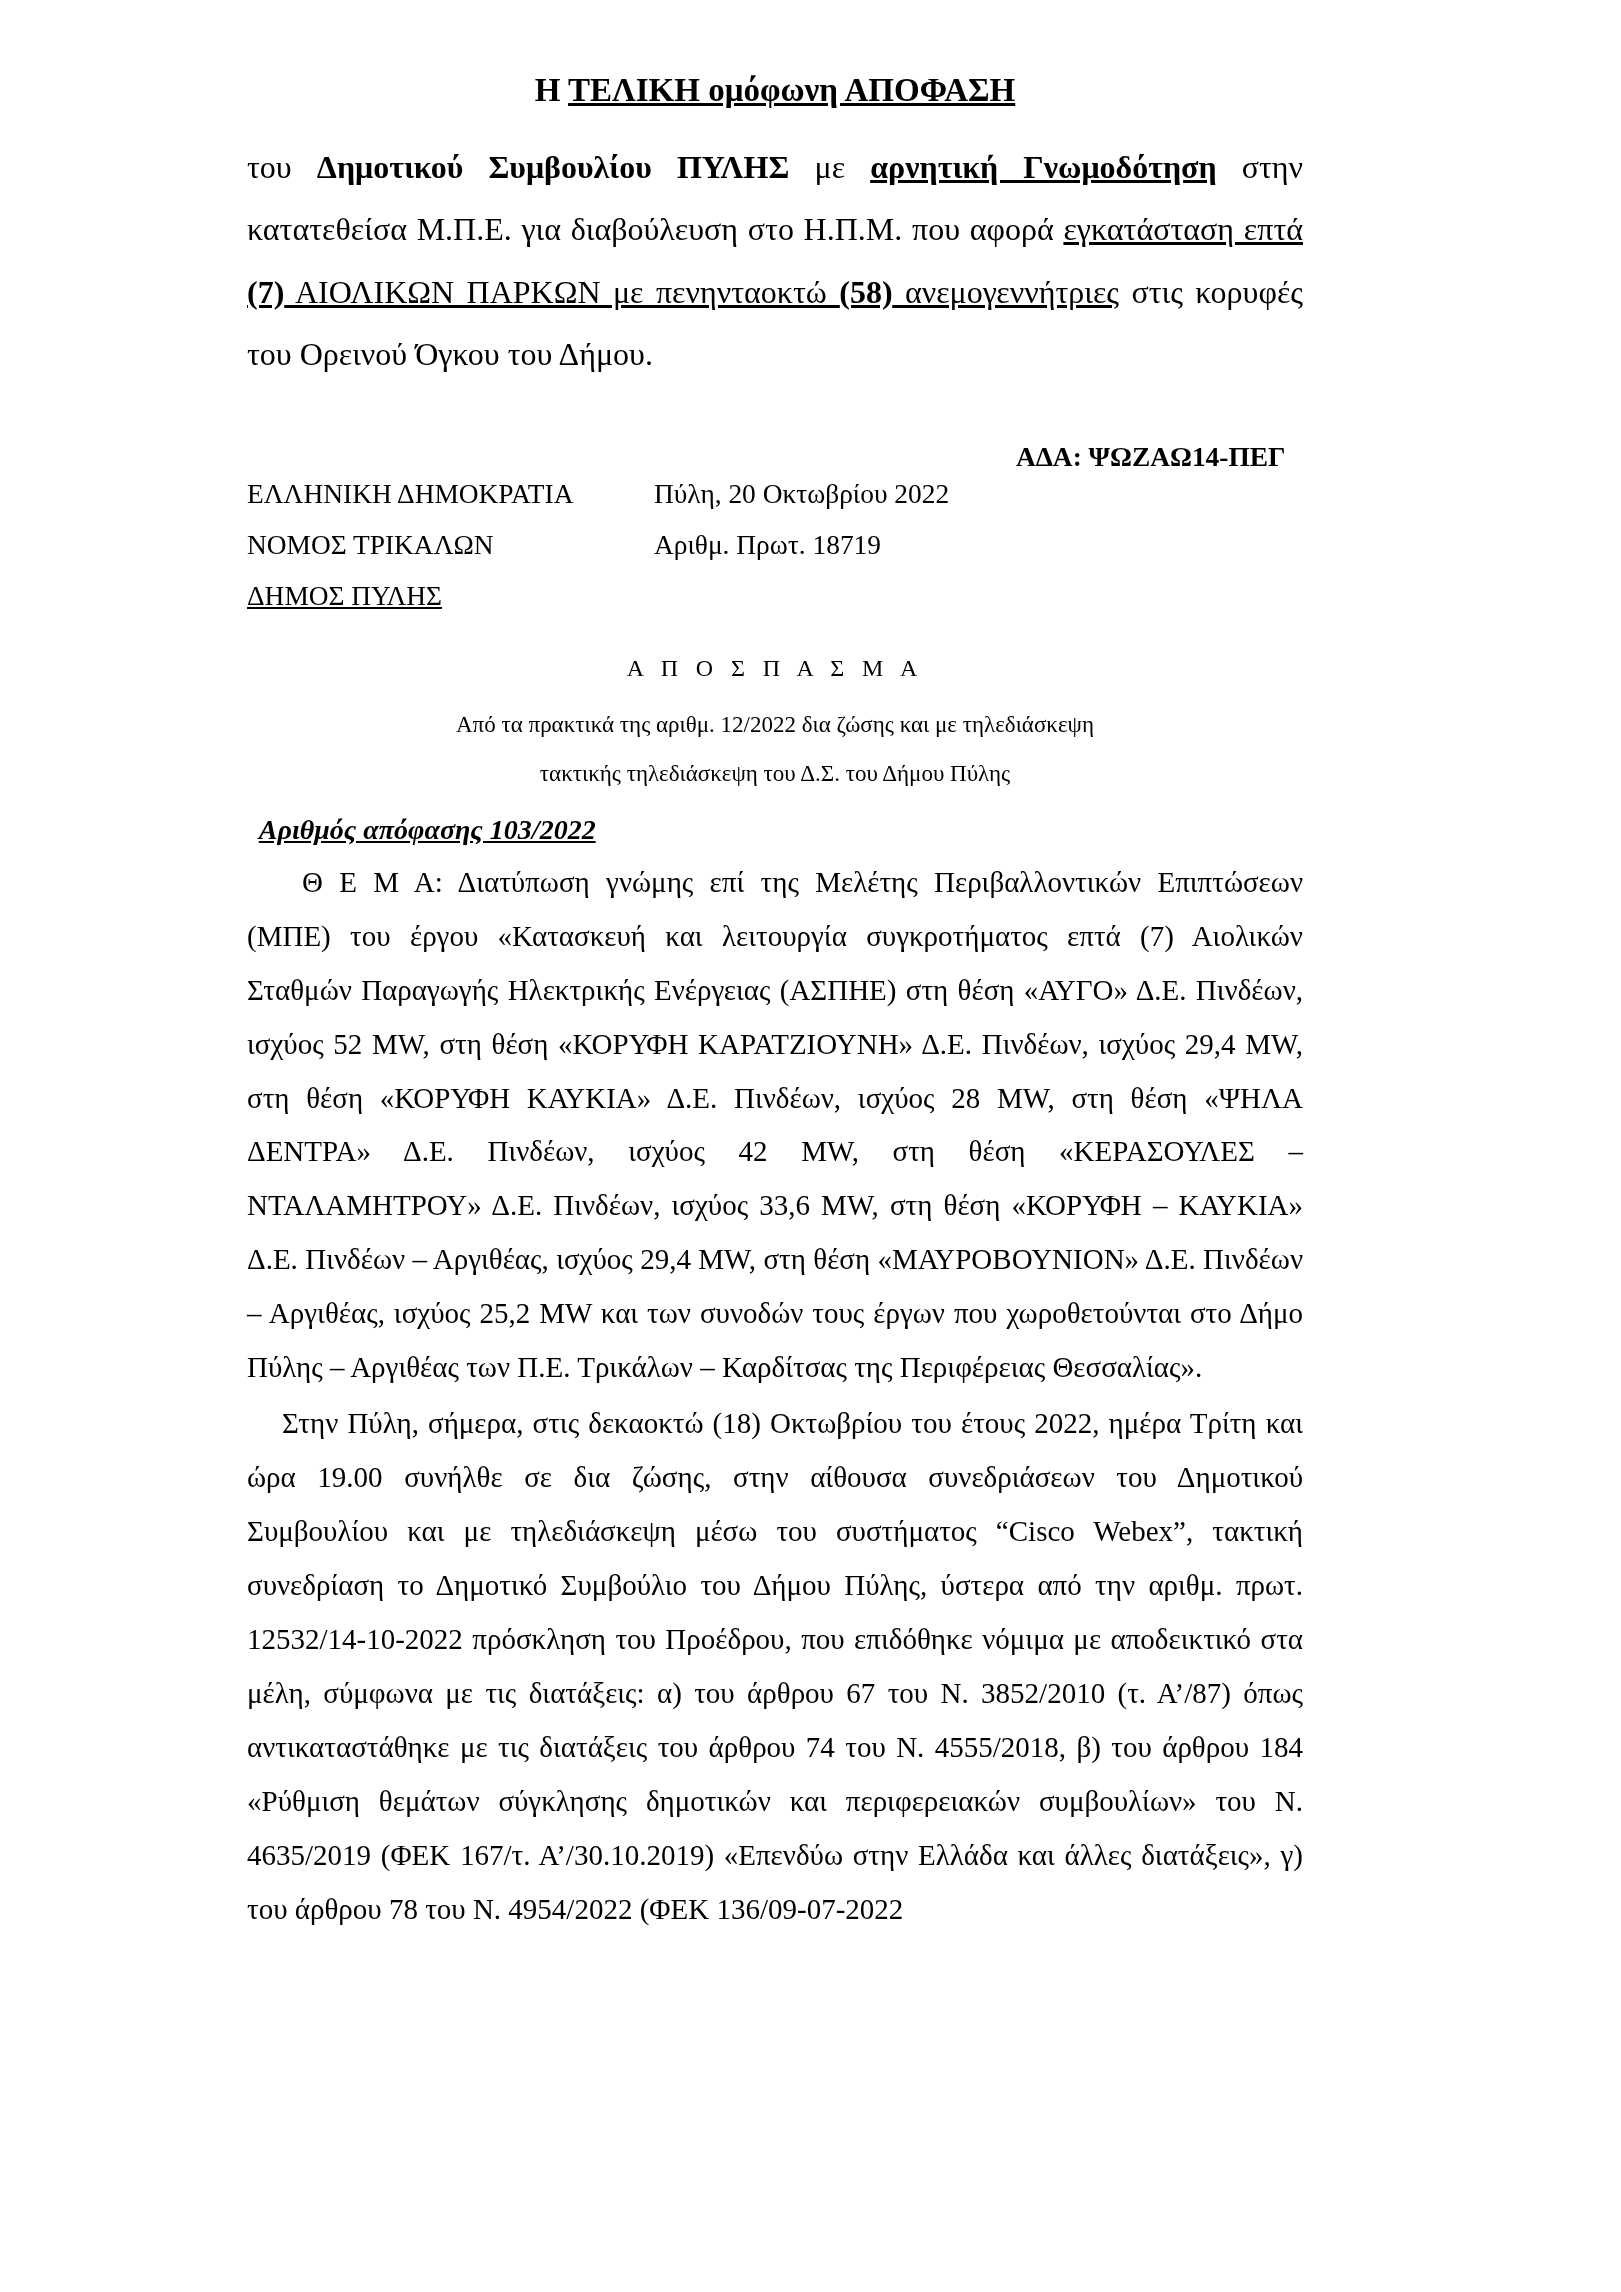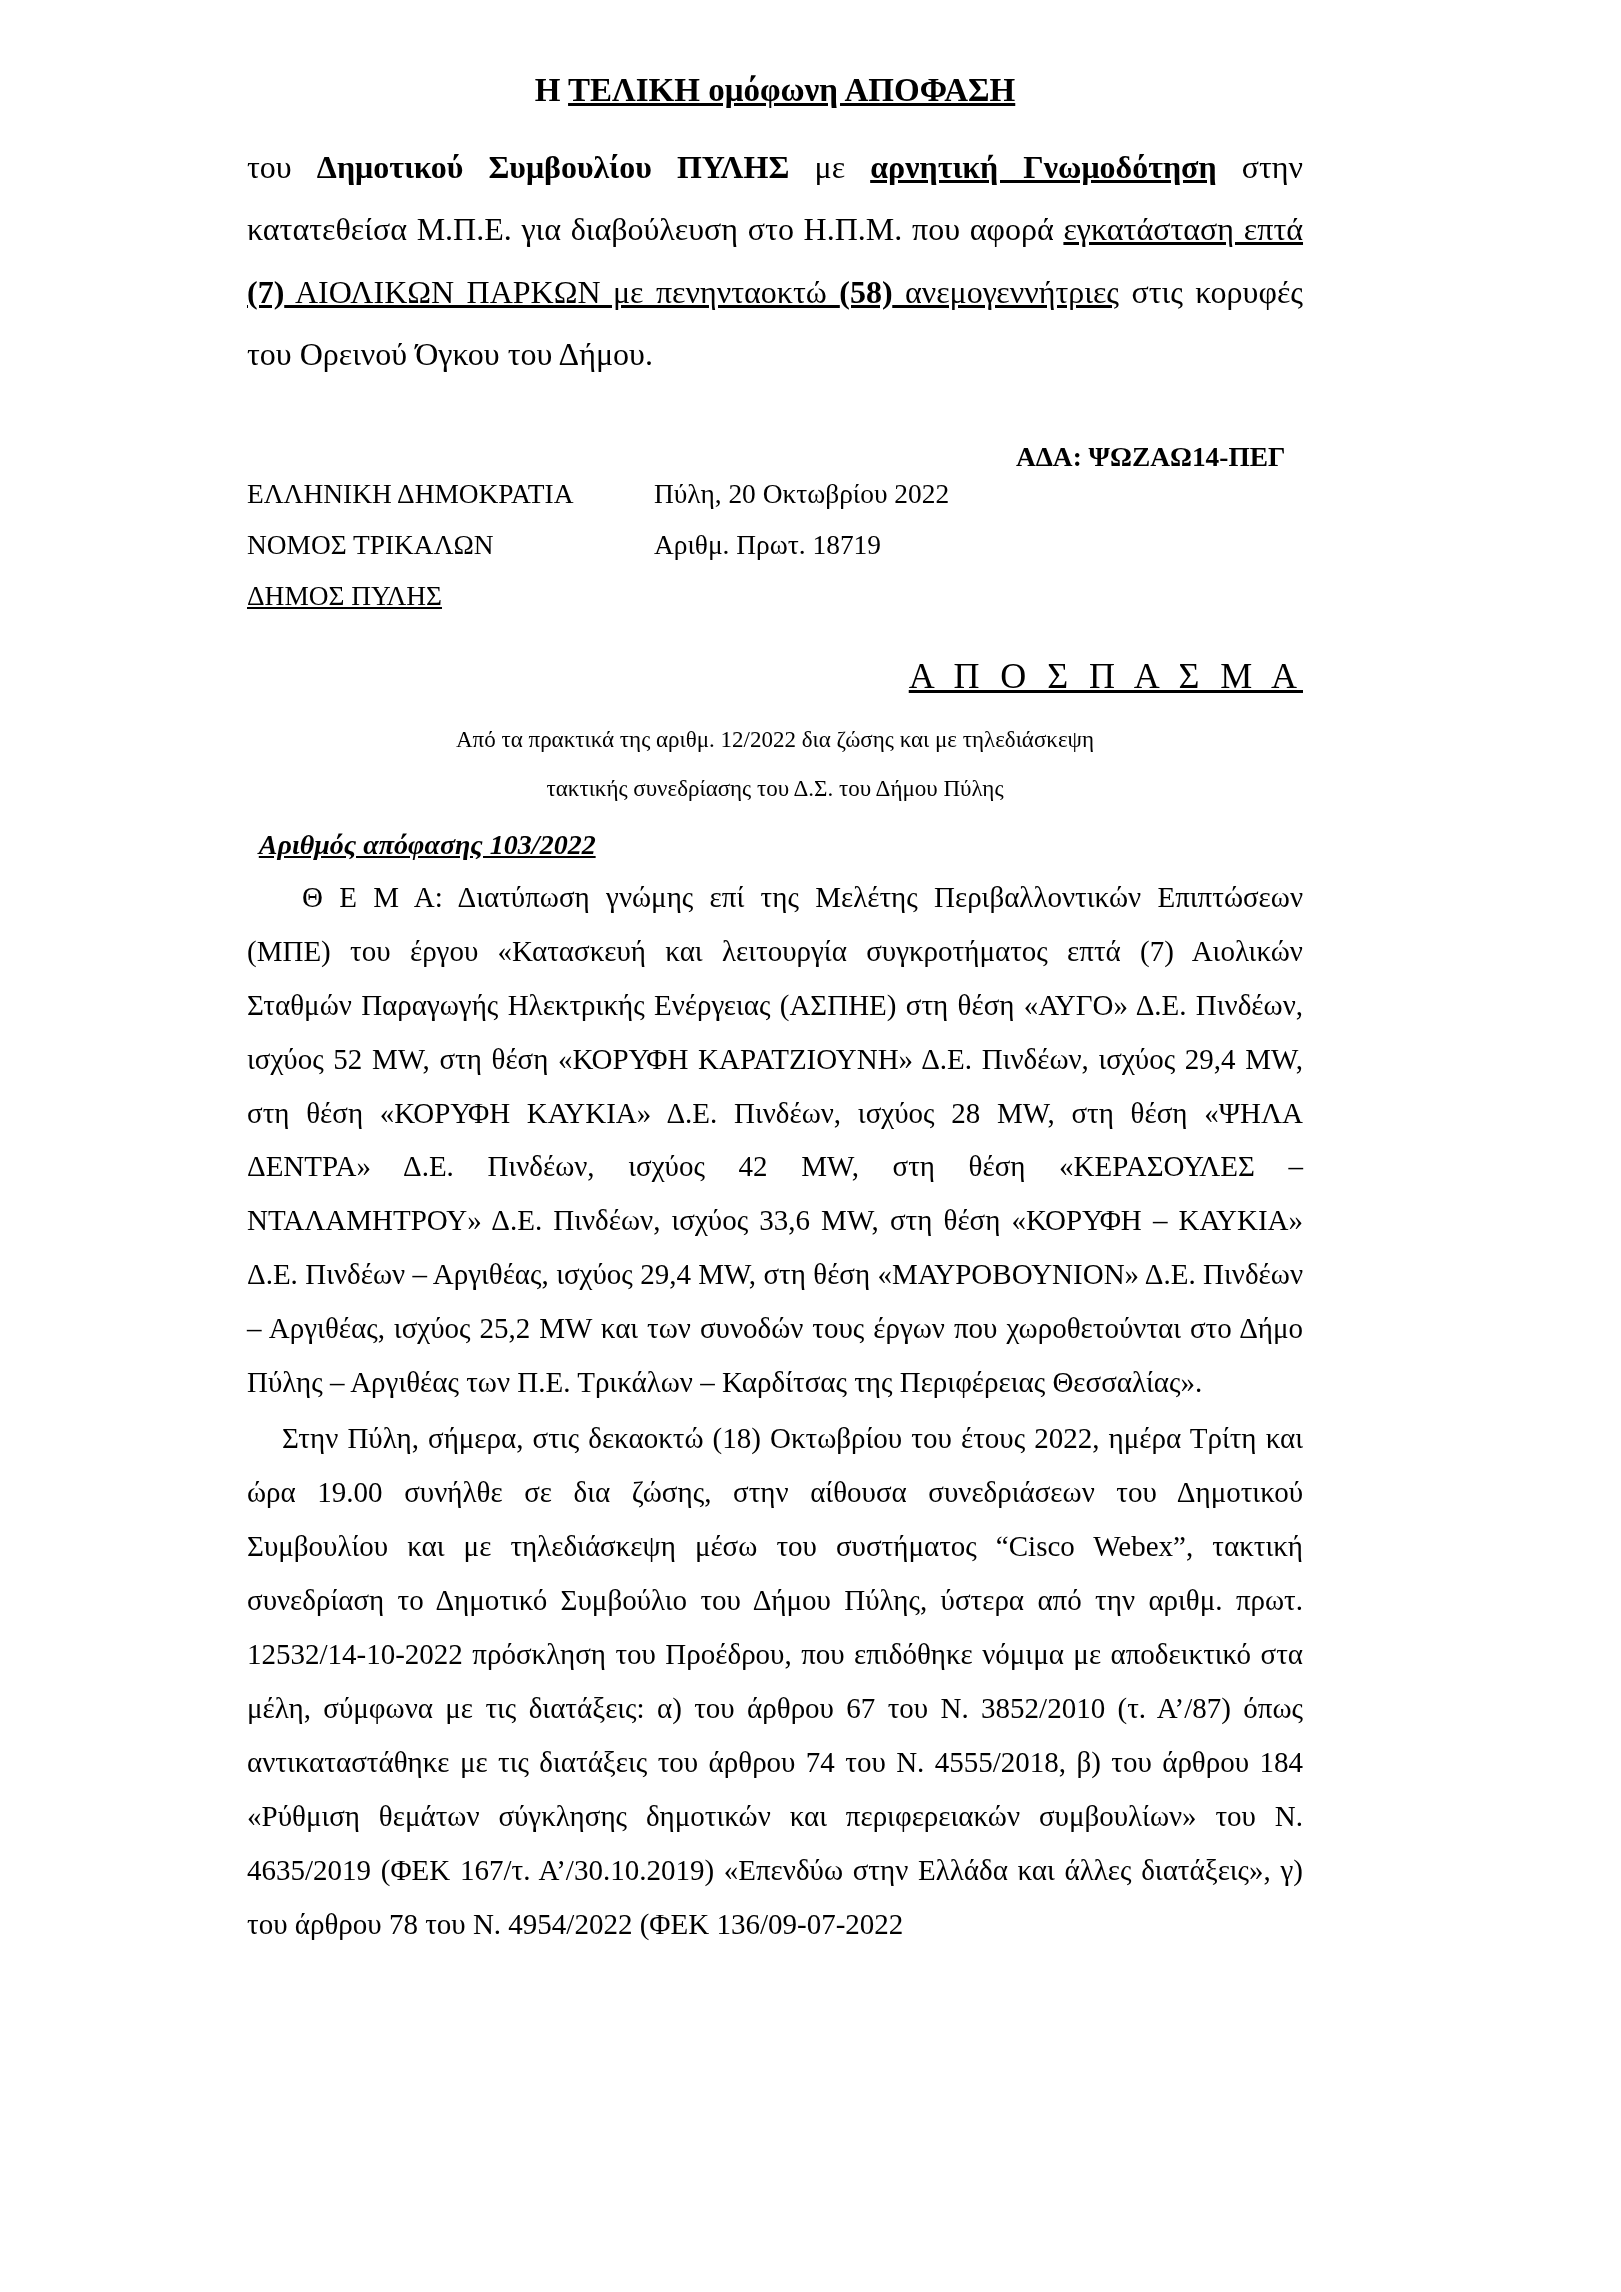--- a/index.html
+++ b/index.html
@@ -68,24 +68,23 @@
   }
   .header-left {
     width: 407px;
     flex: 0 0 407px;
   }
   .header-right { flex: 1; }
   .underline-txt { text-decoration: underline; }
 
   
   .apospasma {
-    text-align: right;
-    font-size: 36px;
+    text-align: center;
+    font-size: 24px;
     letter-spacing: 5.9px;
-    text-decoration: underline;
     margin: 45px 0 0 0;
   }
   .sub-center {
     text-align: center;
     font-size: 23px;
     line-height: 1.0;
     margin-top: 31px;
   }
   .sub-center.second { margin-top: 25.5px; }
 
@@ -130,21 +129,21 @@
       <div class="header-right">Αριθμ. Πρωτ.  18719</div>
     </div>
     <div class="header-row">
       <div class="header-left underline-txt">ΔΗΜΟΣ ΠΥΛΗΣ</div>
       <div class="header-right"></div>
     </div>
   </div>
 
   <div class="apospasma">Α Π Ο Σ Π Α Σ Μ Α</div>
   <div class="sub-center">Από τα πρακτικά  της αριθμ. 12/2022  δια ζώσης και με τηλεδιάσκεψη</div>
-  <div class="sub-center second">τακτικής συνεδρίασης του Δ.Σ. του Δήμου Πύλης</div>
+  <div class="sub-center second">τακτικής τηλεδιάσκεψη του Δ.Σ. του Δήμου Πύλης</div>
 
   <div class="decision-number">Αριθμός απόφασης 103/2022</div>
 
   <p class="body-par">Θ Ε Μ Α: Διατύπωση γνώμης επί της Μελέτης Περιβαλλοντικών Επιπτώσεων (ΜΠΕ) του έργου «Κατασκευή και λειτουργία συγκροτήματος επτά (7) Αιολικών Σταθμών Παραγωγής Ηλεκτρικής Ενέργειας (ΑΣΠΗΕ) στη θέση «ΑΥΓΟ» Δ.Ε. Πινδέων, ισχύος 52 MW, στη θέση «ΚΟΡΥΦΗ ΚΑΡΑΤΖΙΟΥΝΗ» Δ.Ε. Πινδέων, ισχύος 29,4 MW, στη θέση «ΚΟΡΥΦΗ ΚΑΥΚΙΑ» Δ.Ε. Πινδέων, ισχύος 28 MW, στη θέση «ΨΗΛΑ ΔΕΝΤΡΑ» Δ.Ε. Πινδέων, ισχύος 42 MW, στη θέση «ΚΕΡΑΣΟΥΛΕΣ – ΝΤΑΛΑΜΗΤΡΟΥ» Δ.Ε. Πινδέων, ισχύος 33,6 MW, στη θέση «ΚΟΡΥΦΗ – ΚΑΥΚΙΑ» Δ.Ε. Πινδέων – Αργιθέας, ισχύος 29,4 MW, στη θέση «ΜΑΥΡΟΒΟΥΝΙΟΝ» Δ.Ε. Πινδέων – Αργιθέας, ισχύος 25,2 MW και των συνοδών τους έργων που χωροθετούνται στο Δήμο Πύλης – Αργιθέας των Π.Ε. Τρικάλων – Καρδίτσας της Περιφέρειας Θεσσαλίας».</p>
 
   <p class="body-par tight">Στην Πύλη, σήμερα, στις δεκαοκτώ (18) Οκτωβρίου του έτους 2022, ημέρα Τρίτη και ώρα 19.00 συνήλθε σε δια ζώσης, στην αίθουσα συνεδριάσεων του Δημοτικού Συμβουλίου και με τηλεδιάσκεψη μέσω του συστήματος “Cisco Webex”, τακτική συνεδρίαση το Δημοτικό Συμβούλιο του Δήμου Πύλης, ύστερα από την αριθμ. πρωτ. 12532/14-10-2022 πρόσκληση του Προέδρου, που επιδόθηκε νόμιμα με αποδεικτικό στα μέλη, σύμφωνα με τις διατάξεις: α) του άρθρου 67 του Ν. 3852/2010 (τ. Α’/87) όπως αντικαταστάθηκε με τις διατάξεις του άρθρου 74 του Ν. 4555/2018, β) του άρθρου 184 «Ρύθμιση θεμάτων σύγκλησης δημοτικών και περιφερειακών συμβουλίων» του Ν. 4635/2019 (ΦΕΚ 167/τ. Α’/30.10.2019) «Επενδύω στην Ελλάδα και άλλες διατάξεις», γ) του άρθρου 78 του Ν. 4954/2022 (ΦΕΚ 136/09-07-2022</p>
 
 </div>
 
 

